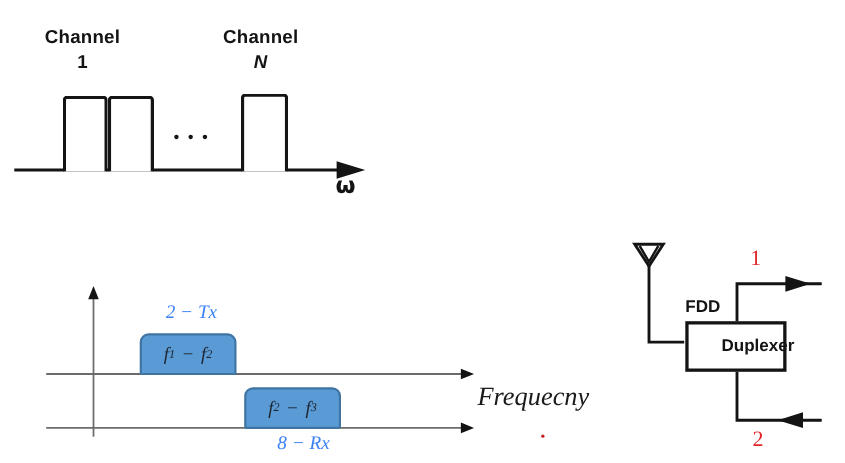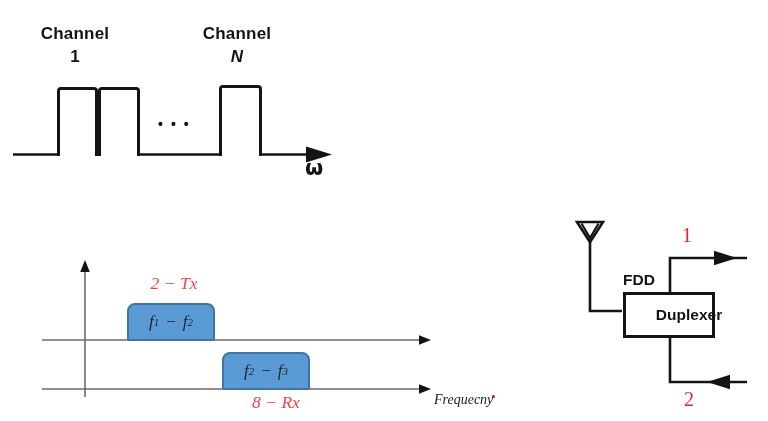--- a/index.html
+++ b/index.html
@@ -24,25 +24,25 @@
     position:absolute;z-index:2;box-sizing:border-box;
     background:#5b9bd5;border:2px solid #3f74a3;border-radius:8px 8px 2px 2px;
     display:flex;align-items:center;justify-content:center;
     font-family:"Liberation Serif",serif;font-style:italic;
     font-size:17px;color:#1c2530;
   }
   .band sub{font-size:11px;font-style:italic;vertical-align:-4px;}
   .band .op{margin:0 7px;font-style:normal;}
   .red-tag{
     font-family:"Liberation Serif",serif;font-style:italic;
-    font-size:17.5px;color:#ef4444;width:92px;text-align:center;
+    font-size:17.5px;color:#3b82f6;width:92px;text-align:center;
   }
   .freq-label{
     font-family:"Liberation Serif",serif;font-style:italic;
-    font-size:14px;color:#1a1a1a;margin-top:44px;
+    font-size:24px;color:#1a1a1a;
   }
   .red-dot{position:absolute;z-index:2;width:3px;height:3px;border-radius:50%;background:#c71f1f;}
 
   
   .fdd-label{font-weight:bold;font-size:15.5px;color:#141414;}
   .duplexer-box{
     position:absolute;z-index:2;box-sizing:border-box;
     width:92px;height:46px;background:#fff;border:3px solid #141414;
     display:flex;align-items:center;justify-content:center;
     font-weight:bold;font-size:15.5px;color:#141414;padding-left:40px;

